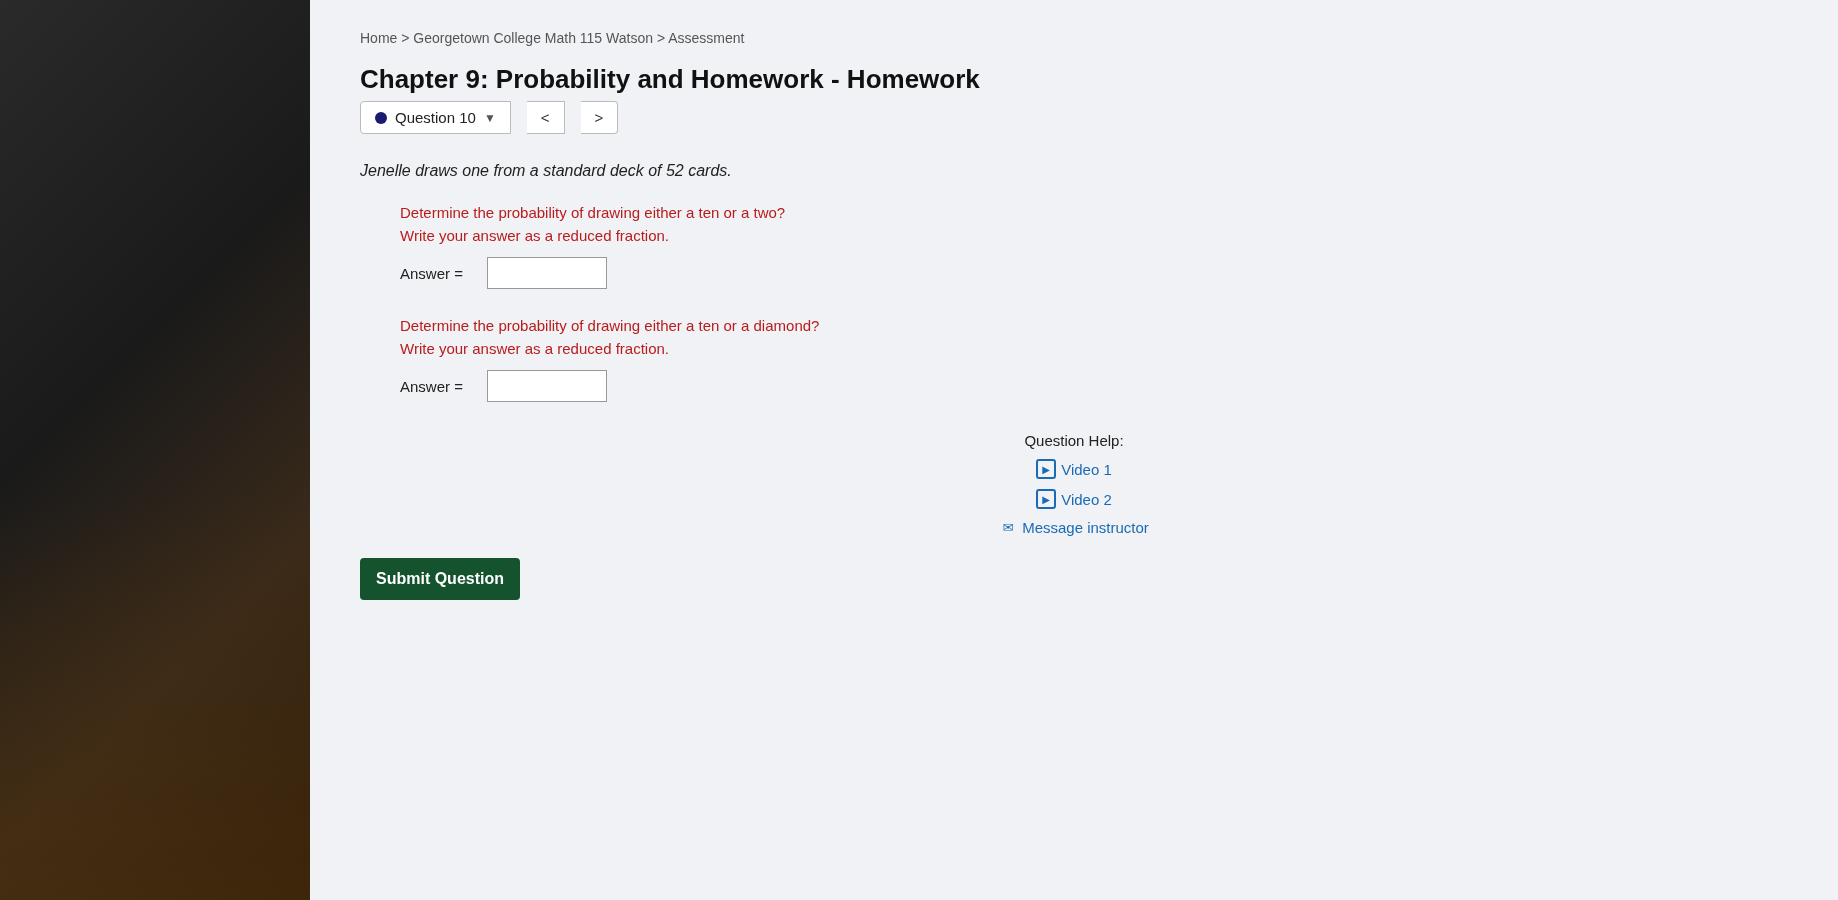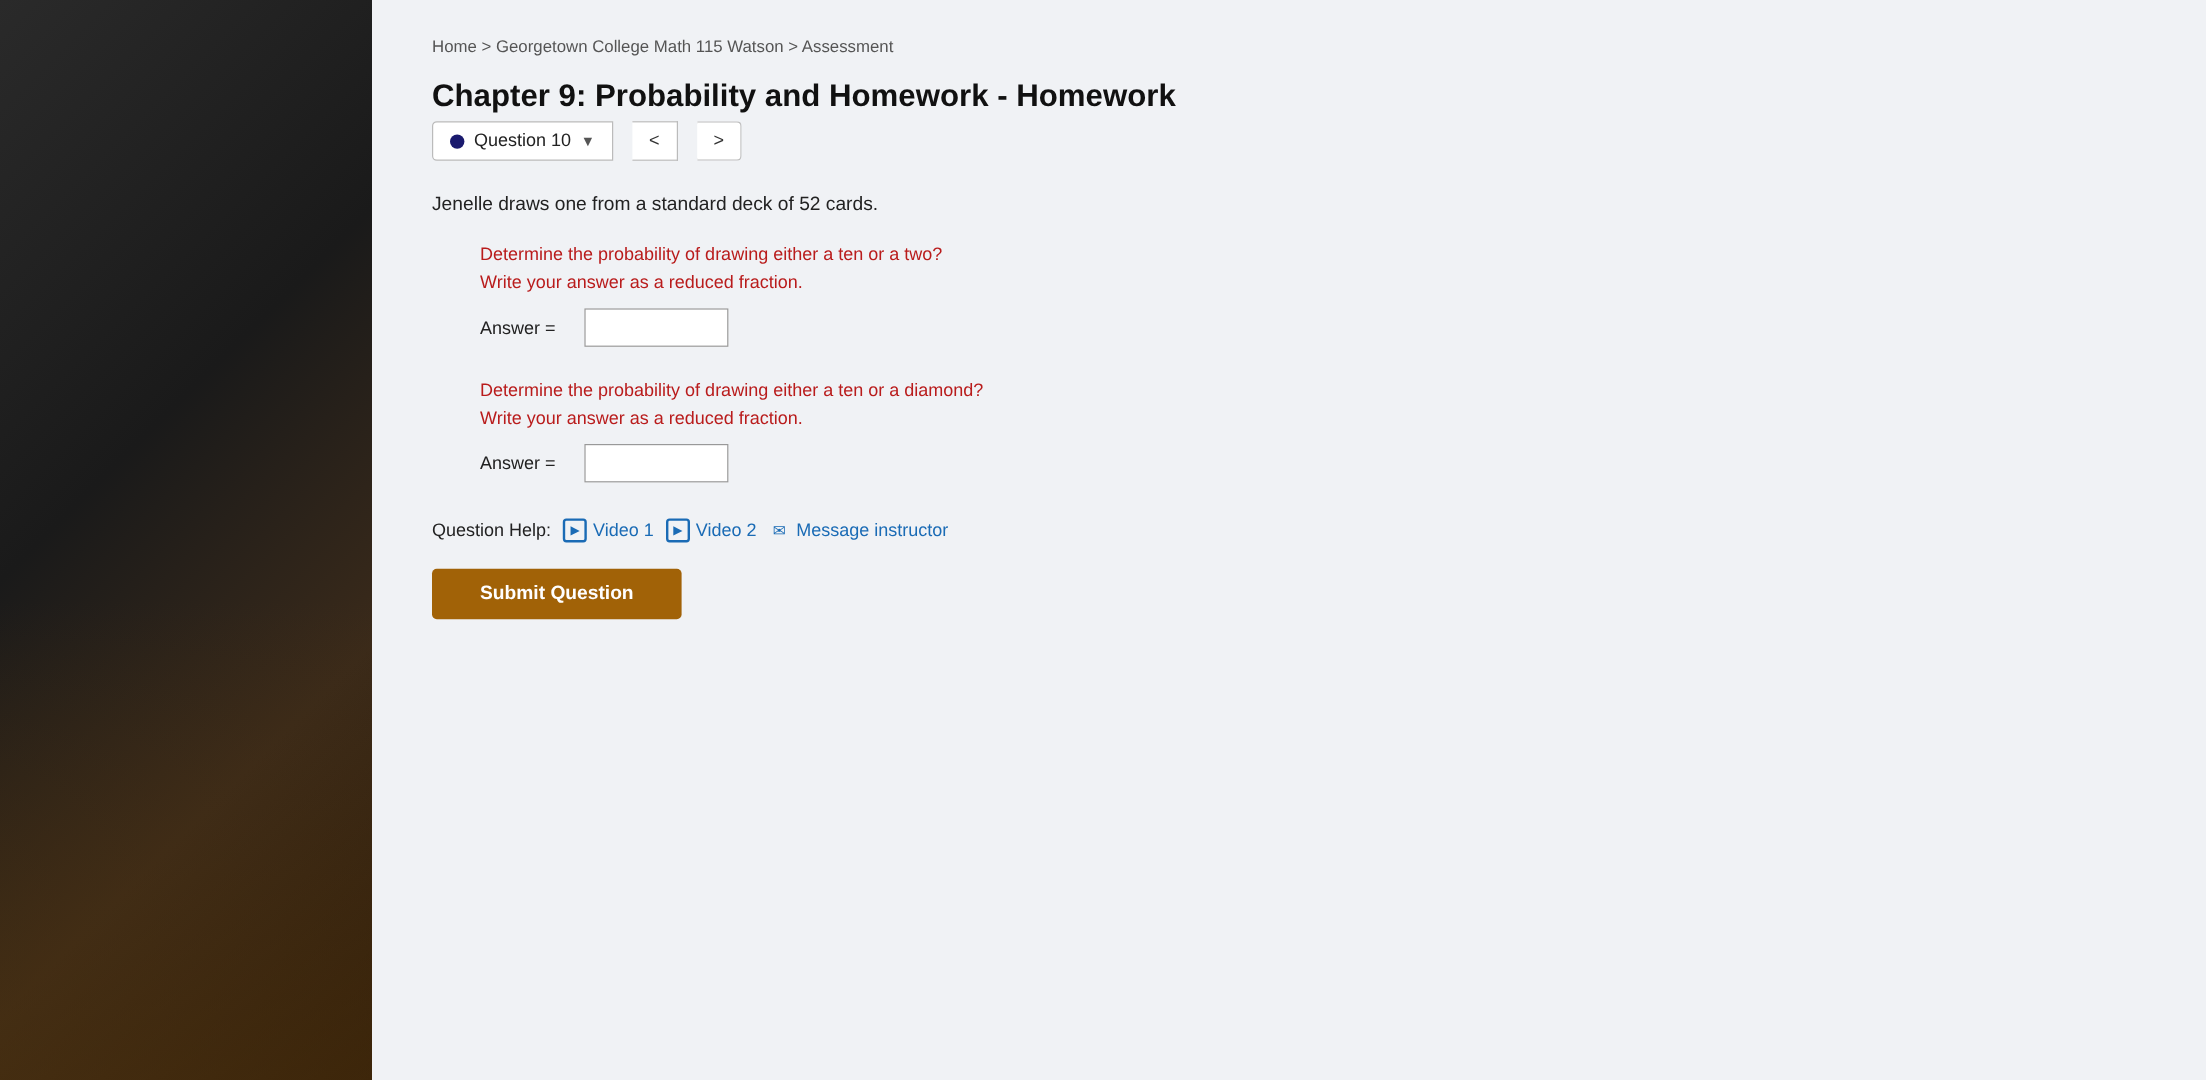--- a/index.html
+++ b/index.html
@@ -100,20 +100,21 @@
 
     .question-body {
       background: transparent;
       margin-bottom: 30px;
     }
 
     .intro-text {
       font-size: 16px;
       color: #222;
       margin-bottom: 22px;
+      font-style: italic;
     }
 
     .sub-question {
       margin-bottom: 26px;
       padding-left: 40px;
     }
 
     .sub-question-text {
       font-size: 15px;
       color: #b91c1c;
@@ -142,20 +143,21 @@
       font-size: 14px;
     }
 
     .question-help {
       display: flex;
       align-items: center;
       gap: 10px;
       font-size: 15px;
       color: #222;
       margin-bottom: 22px;
+      flex-direction: column;
     }
 
     .help-link {
       display: flex;
       align-items: center;
       gap: 5px;
       color: #1a6bb5;
       text-decoration: none;
       font-size: 15px;
       cursor: pointer;
@@ -177,24 +179,24 @@
       display: inline-flex;
       align-items: center;
       justify-content: center;
       width: 18px;
       height: 14px;
       color: #1a6bb5;
       font-size: 13px;
     }
 
     .submit-btn {
-      background: #a16207;
+      background: #14532d;
       color: #fff;
       border: none;
-      padding: 12px 40px;
+      padding: 12px 16px;
       font-size: 16px;
       font-weight: 600;
       border-radius: 4px;
       cursor: pointer;
     }
   </style>
 </head>
 <body>
 
 <div class="left-panel">

